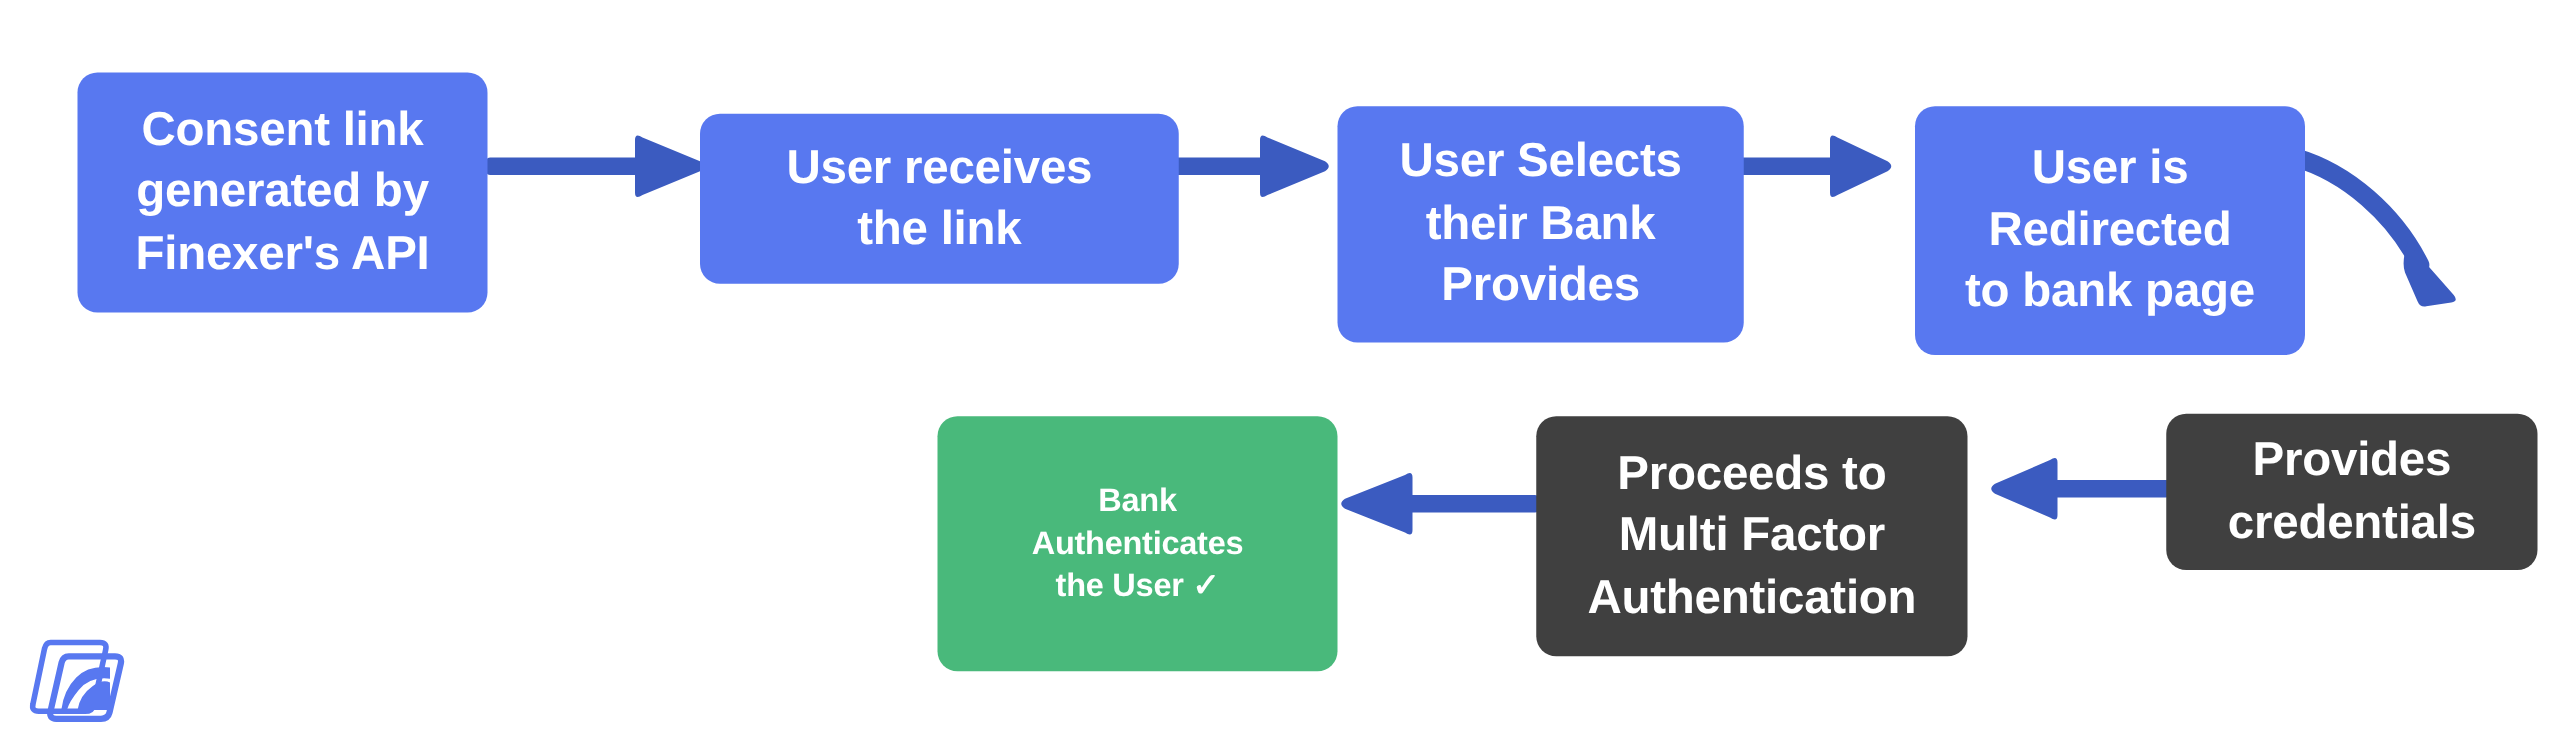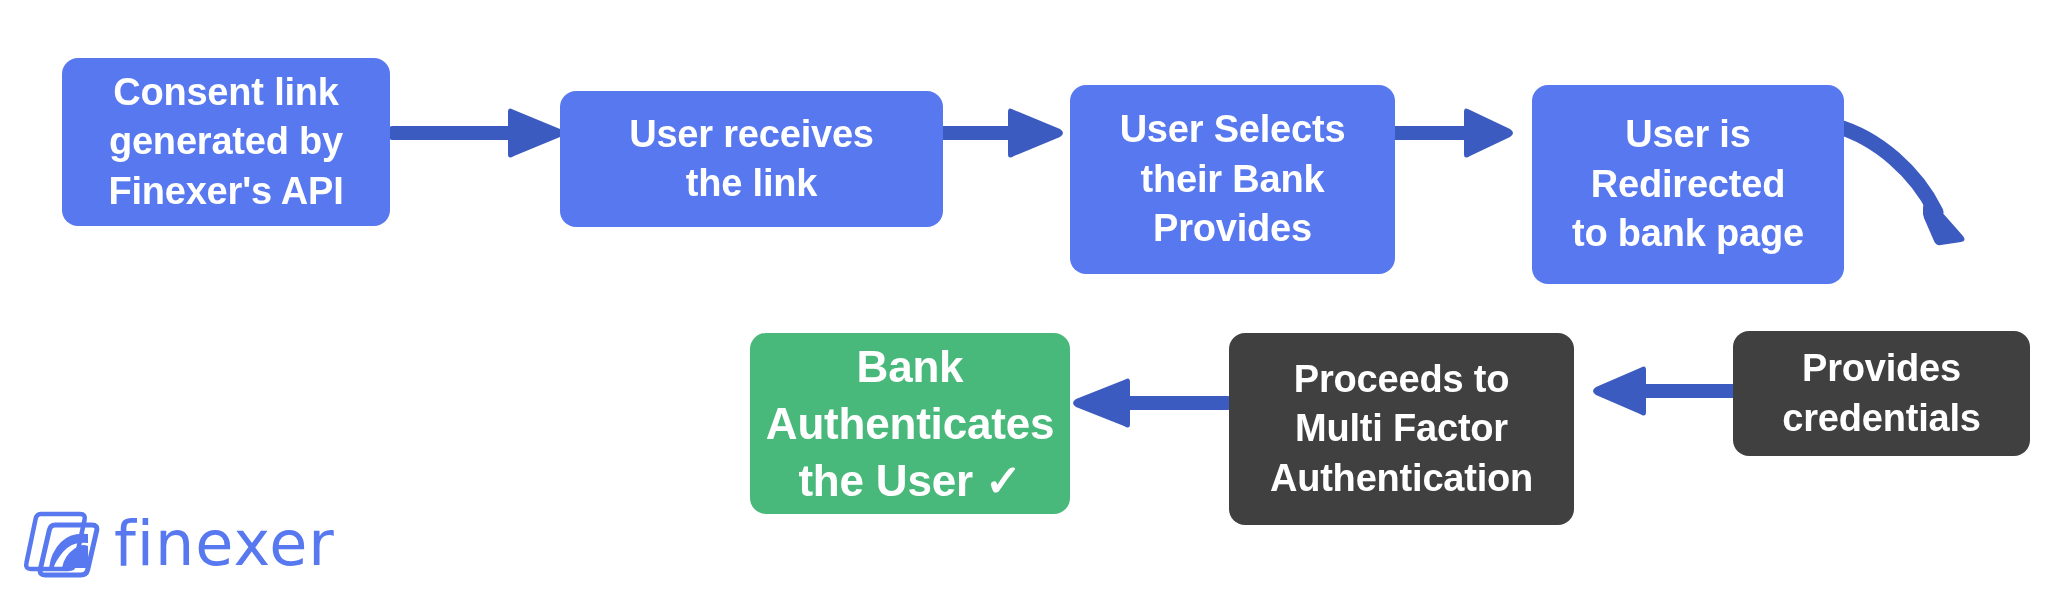--- a/index.html
+++ b/index.html
@@ -95,21 +95,21 @@
       <path d="M143,18 L56,18 L56,4 Q56,-2 50,2 L6,21 Q0,25 6,29 L50,48 Q56,52 56,46 L56,32 L143,32 Q147,32 147,25 Q147,18 143,18 Z" fill="#3B5BC0"></path>
     </svg>
   </div>
 
   <div class="connector" style="left:1070px; top:378px;">
     <svg width="160" height="50" viewBox="0 0 160 50">
       <path d="M158,18 L60,18 L60,4 Q60,-2 54,2 L6,21 Q0,25 6,29 L54,48 Q60,52 60,46 L60,32 L158,32 Q162,32 162,25 Q162,18 158,18 Z" fill="#3B5BC0"></path>
     </svg>
   </div>
 
-  <div class="node node-blue" style="left:62px; top:58px; width:328px; height:168px; font-size:38px;">Consent link
+  <div class="node node-blue" style="left:62px; top:58px; width:328px; height:192px; font-size:38px;">Consent link
 generated by
 Finexer's API</div>
 
   <div class="node node-blue" style="left:560px; top:91px; width:383px; height:136px; font-size:38px;">User receives
 the link</div>
 
   <div class="node node-blue" style="left:1070px; top:85px; width:325px; height:189px; font-size:38px;">User Selects
 their Bank
 Provides</div>
 
@@ -117,29 +117,28 @@
 credentials</div>
 
   <div class="node node-blue" style="left:1532px; top:85px; width:312px; height:199px; font-size:38px;">User is
 Redirected
 to bank page</div>
 
   <div class="node node-orange" style="left:1229px; top:333px; width:345px; height:192px; font-size:38px;">Proceeds to
 Multi Factor
 Authentication</div>
 
-  <div class="node node-green" style="left:750px; top:333px; width:320px; height:181px; font-size:44px;">Bank
+  <div class="node node-green" style="left:750px; top:333px; width:320px; height:204px; font-size:26px;">Bank
 Authenticates
 the User ✓</div>
 
   <div id="logo" style="left:22px; top:508px;">
     <span>
       <svg id="logo-mark" width="78" height="72" viewBox="0 0 78 72" aria-hidden="true">
         <path d="M18.5,6 L58,6 Q64,6 62.5,12 L53,56 Q51.8,61 46,61 L9,61 Q3,61 4.4,55 L13.6,11 Q14.8,6 18.5,6 Z" fill="none" stroke="#5878F0" stroke-width="4.5" stroke-linejoin="round"></path>
         <path d="M33,17 L70,17 Q76,17 74.6,23 L65.6,62 Q64.4,67 58.8,67 L23,67 Q17,67 18.4,61 L27.3,22 Q28.5,17 33,17 Z" fill="none" stroke="#5878F0" stroke-width="5" stroke-linejoin="round"></path>
         <path d="M66,26 L66,35 Q50,33 41,44 Q33.5,53 31.5,60 L27,60 Q29,44 39,34 Q49,24 66,26 Z" fill="#5878F0"></path>
         <path d="M40,60 Q42,48 52,41 Q60,35 66,38 L66,60 Z" fill="#5878F0"></path>
       </svg>
     </span>
-    <span id="logo-word">finexer</span>
   </div>
 
 </div>
 
 </body></html>

